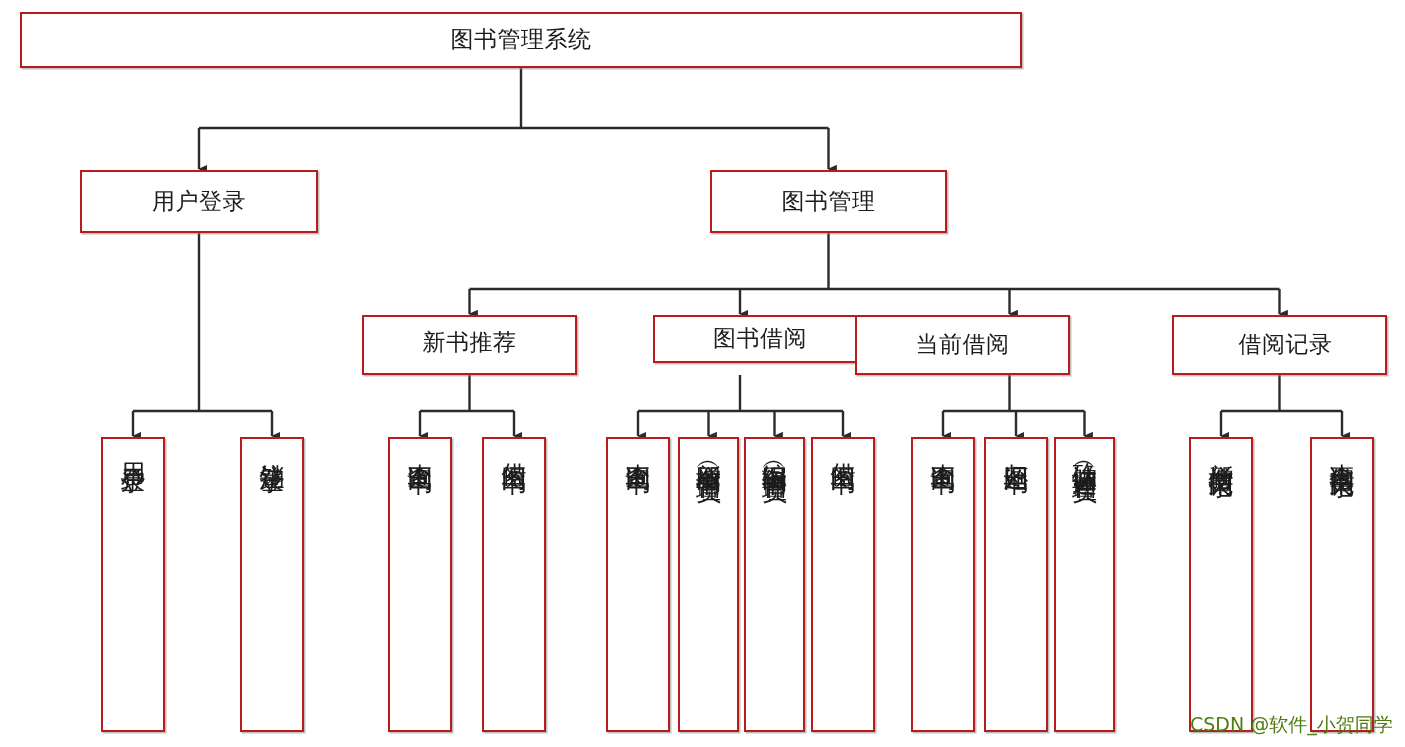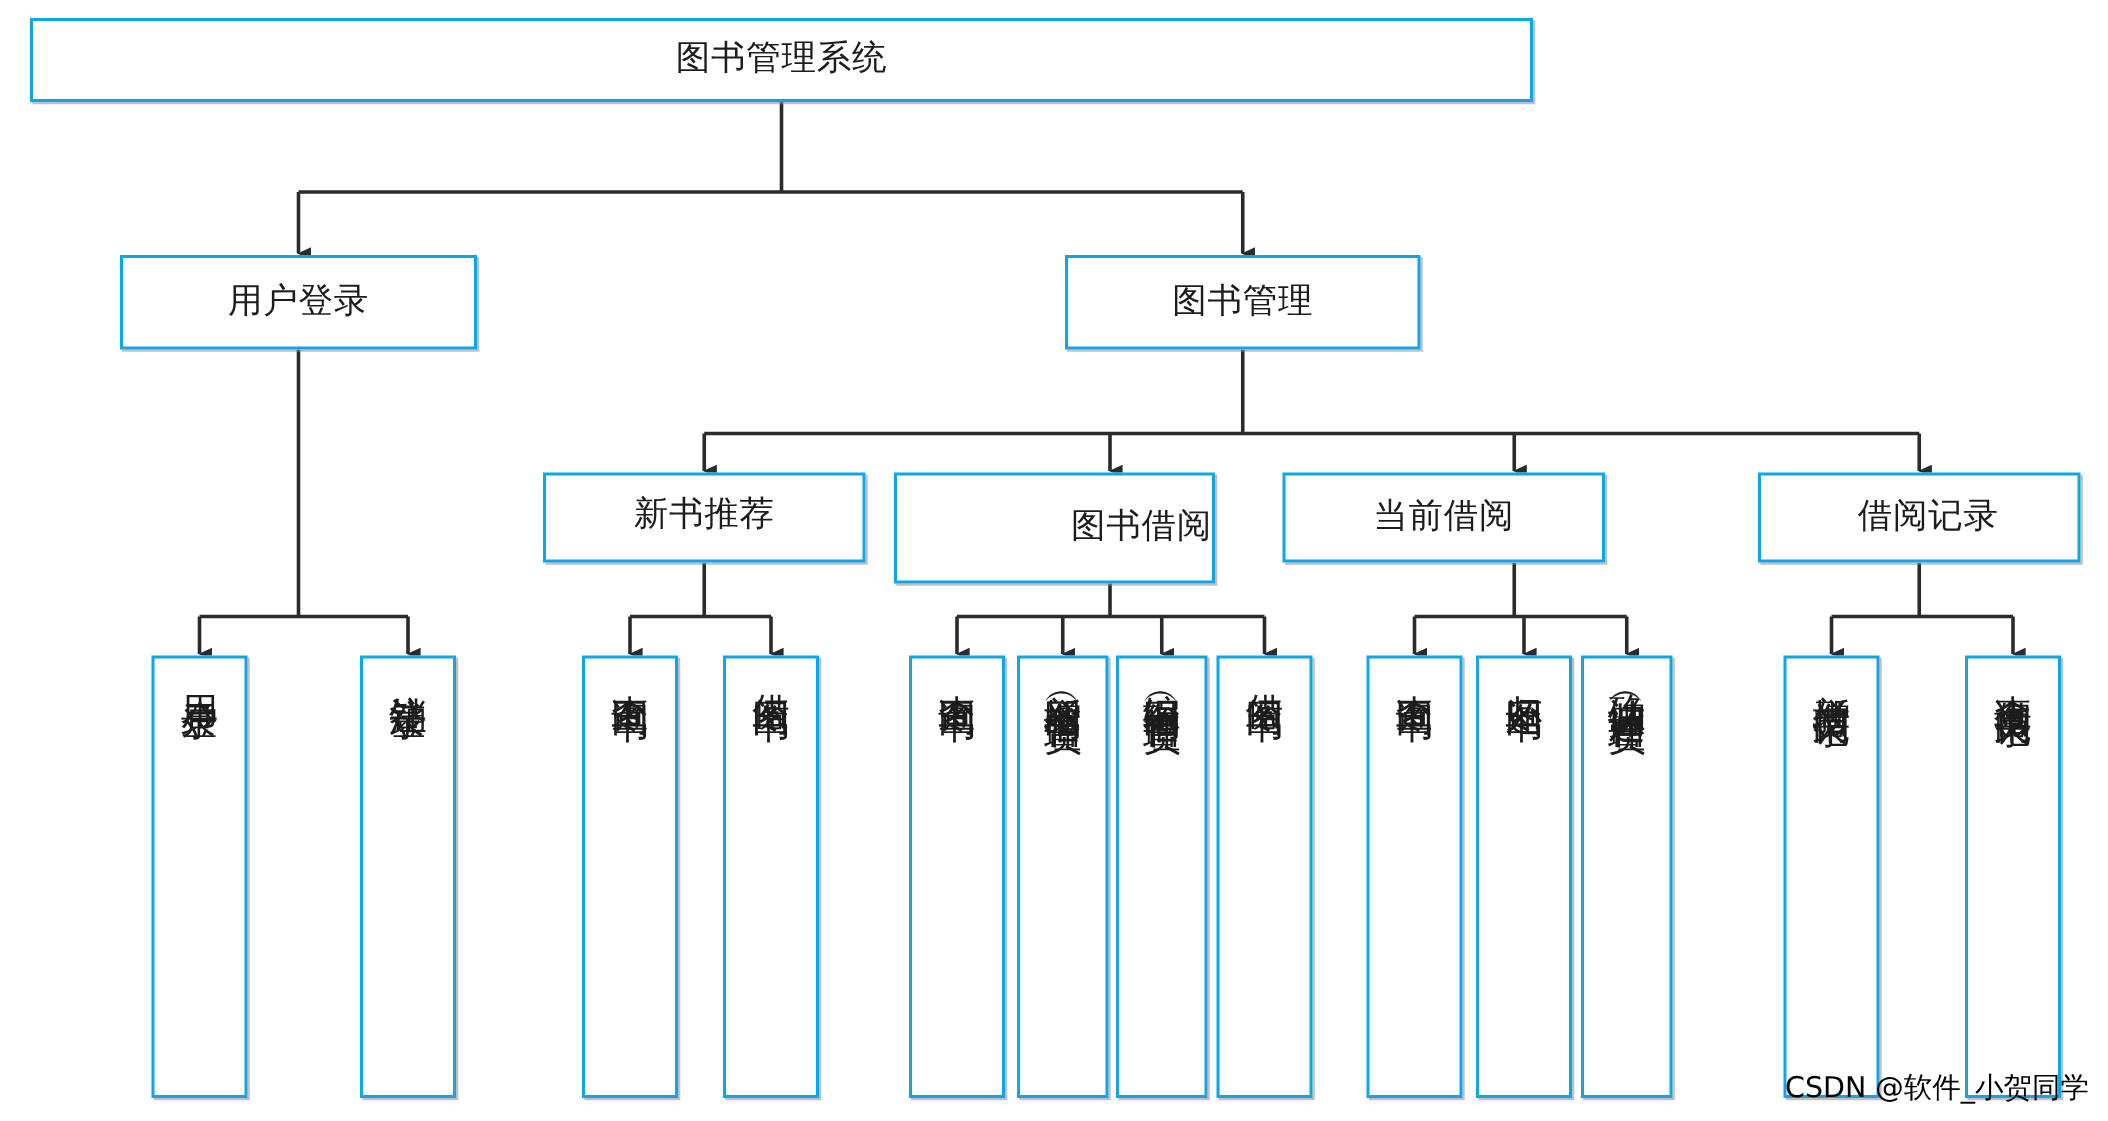--- a/index.html
+++ b/index.html
@@ -22,21 +22,21 @@
     left: 0;
     top: 0;
     width: 1405px;
     height: 747px;
     pointer-events: none;
   }
   .node {
     position: absolute;
     box-sizing: border-box;
     background: #ffffff;
-    border: 2px solid #0ea5e9;
+    border: 2px solid #b91c1c;
     display: flex;
     align-items: center;
     justify-content: center;
     box-shadow: 1.5px 1.5px 0 rgba(140,140,140,0.55);
   }
   .node .lbl {
     color: #1c1c1c;
     line-height: 1.12;
     text-align: center;
     white-space: nowrap;
@@ -55,21 +55,21 @@
     font-size: 25px;
     letter-spacing: 2.5px;
     line-height: 1;
     text-align: left;
   }
   #watermark {
     position: absolute;
     left: 1190px;
     top: 712px;
     font-size: 19px;
-    color: #000000;
+    color: #4d7c0f;
     white-space: nowrap;
     font-family: "DejaVu Sans", "Liberation Sans", sans-serif;
   }
 </style>
 </head>
 <body>
 
 <div id="canvas">
 
   <svg id="wires" viewBox="0 0 1405 747" xmlns="http://www.w3.org/2000/svg">
@@ -122,21 +122,21 @@
   <div id="nodes-layer">
       <div class="node horizontal" style="left: 80px; top: 170px; width: 238px; height: 63px;">
         <span class="lbl">用户登录</span>
       </div>
       <div class="node horizontal" style="left: 710px; top: 170px; width: 237px; height: 63px;">
         <span class="lbl">图书管理</span>
       </div>
       <div class="node horizontal" style="left: 362px; top: 315px; width: 215px; height: 60px; font-family: Liberation Mono, monospace;">
         <span class="lbl">新书推荐</span>
       </div>
-      <div class="node horizontal" style="left: 596px; top: 315px; width: 214px; height: 74px; justify-content: flex-end;">
+      <div class="node horizontal" style="left: 653px; top: 315px; width: 214px; height: 48px;">
         <span class="lbl">图书借阅</span>
       </div>
       <div class="node horizontal" style="left: 855px; top: 315px; width: 215px; height: 60px;">
         <span class="lbl">当前借阅</span>
       </div>
       <div class="node horizontal" style="left: 1172px; top: 315px; width: 215px; height: 60px; padding-left: 12px;">
         <span class="lbl">借阅记录</span>
       </div>
       <div class="node vertical" style="left: 101px; top: 437px; width: 64px; height: 295px;">
         <span class="lbl">用户登录</span>

